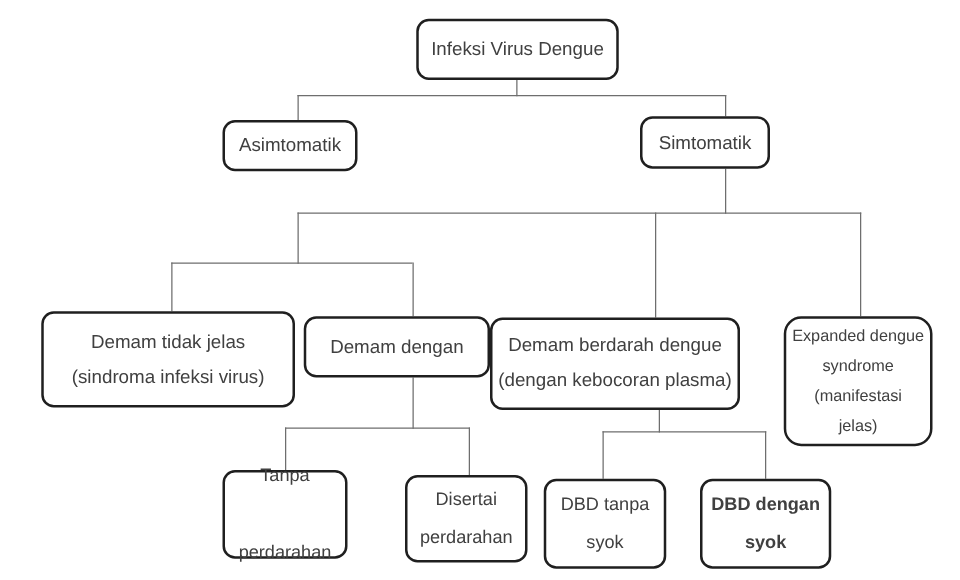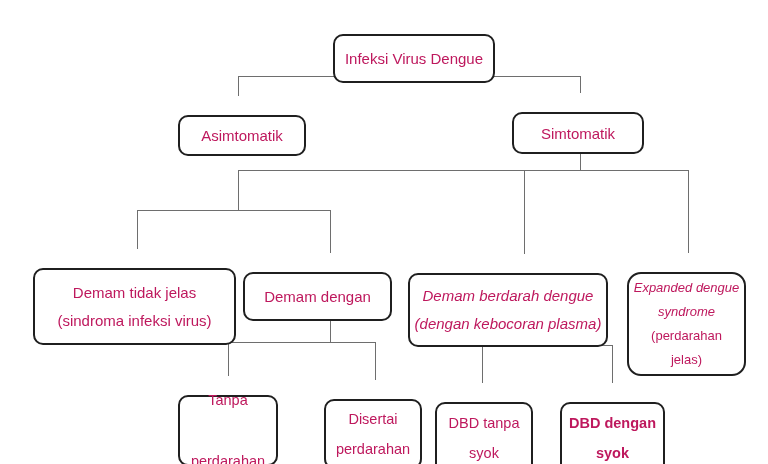--- a/index.html
+++ b/index.html
@@ -19,35 +19,34 @@
     position: absolute;
     box-sizing: border-box;
     background: #ffffff;
     border: 2px solid #1f1f1f;
     border-radius: 10px;
     display: flex;
     flex-direction: column;
     align-items: center;
     justify-content: center;
     text-align: center;
-    color: #be185d;
+    color: #404040;
     font-size: 15px;
     line-height: 27px;
     z-index: 2;
-    margin-top: 19px;
   }
   .node span { display: block; white-space: nowrap; }
   .n-root            { left:333px; top:15px;  width:162px; height:49px; }
-  .n-asimtomatik     { left:178px; top:96px;  width:128px; height:41px; }
-  .n-simtomatik      { left:512px; top:93px;  width:132px; height:42px; }
+  .n-asimtomatik     { left:178px; top:96px;  width:108px; height:41px; }
+  .n-simtomatik      { left:512px; top:93px;  width:104px; height:42px; }
   .n-demam-tidak-jelas { left:33px;  top:249px; width:203px; height:77px; line-height:28px; }
   .n-demam-dengue    { left:243px; top:253px; width:149px; height:49px; }
-  .n-demam-berdarah  { left:408px; top:254px; width:200px; height:74px; line-height:28px;font-style:italic; }
+  .n-demam-berdarah  { left:392px; top:254px; width:200px; height:74px; line-height:28px; }
   .n-expanded        { left:627px; top:253px; width:119px; height:104px; border-radius:14px; font-size:13px; line-height:24px; }
-  .n-expanded .it    { font-style: italic; }
+  .n-expanded .it    { }
   .n-tanpa-perdarahan    { left:178px; top:376px; width:100px; height:71px; font-size:14.5px; line-height:30px;gap:31px; }
   .n-disertai-perdarahan { left:324px; top:380px; width:98px;  height:70px; font-size:14.5px; line-height:30px; }
   .n-dbd-tanpa-syok      { left:435px; top:383px; width:98px;  height:72px; font-size:14.5px; line-height:30px; }
   .n-dbd-dengan-syok     { left:560px; top:383px; width:105px; height:72px; font-size:14.5px; line-height:30px;font-weight:bold; }
   .vline, .hline {
     position: absolute;
     background: #6e6e6e;
     z-index: 1;
   }
   .vline { width: 1px; }
@@ -101,21 +100,21 @@
   </div>
 
   <div class="node n-demam-berdarah">
     <span>Demam berdarah dengue</span>
     <span>(dengan kebocoran plasma)</span>
   </div>
 
   <div class="node n-expanded">
     <span class="it">Expanded dengue</span>
     <span class="it">syndrome</span>
-    <span>(perdarahan</span>
+    <span>(manifestasi</span>
     <span>jelas)</span>
   </div>
 
   <div class="node n-tanpa-perdarahan">
     <span>Tanpa</span>
     <span>perdarahan</span>
   </div>
 
   <div class="node n-disertai-perdarahan">
     <span>Disertai</span>

